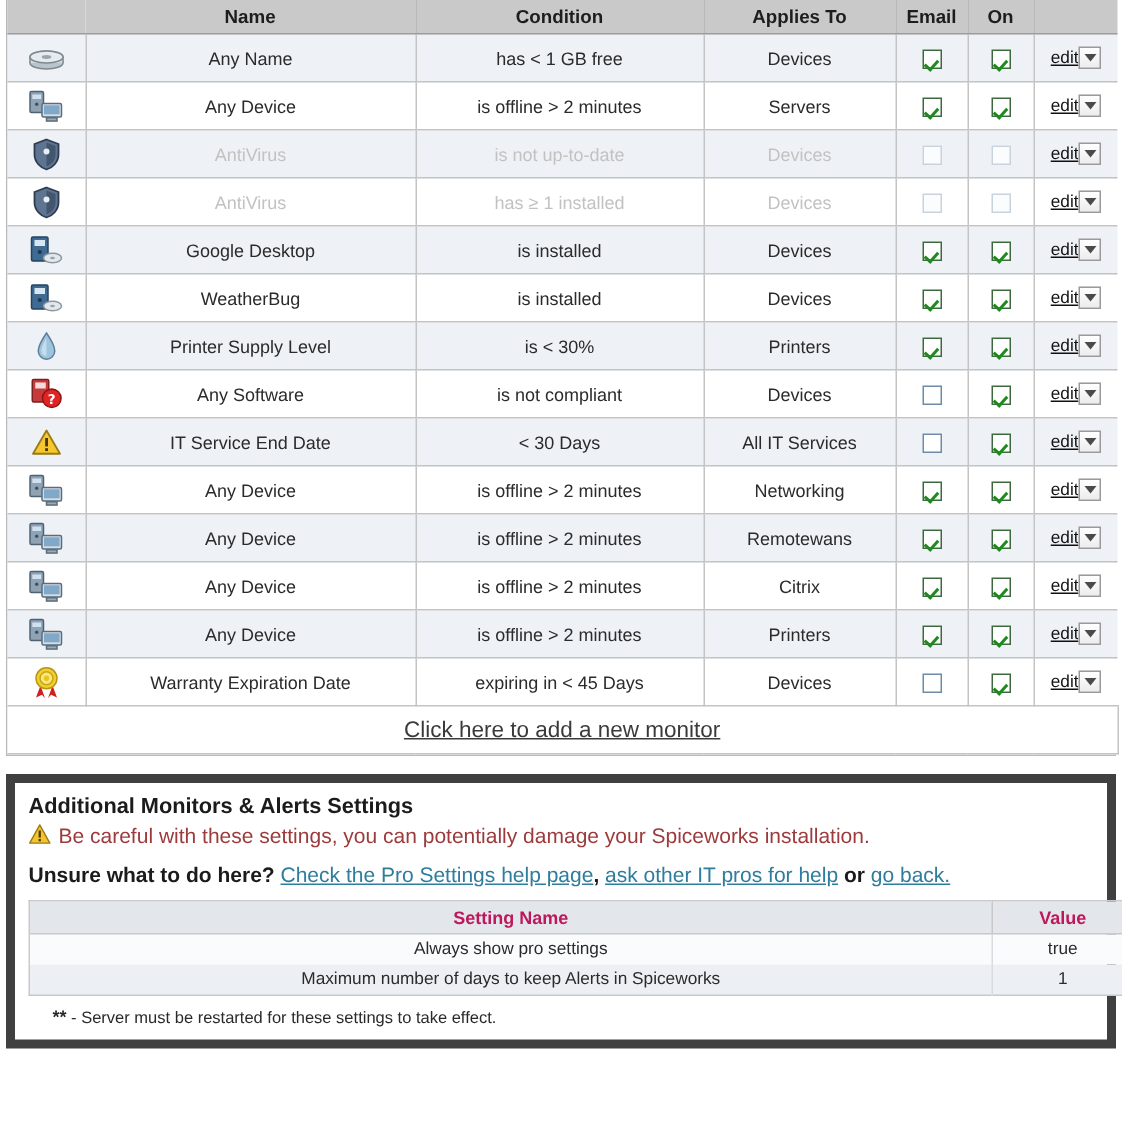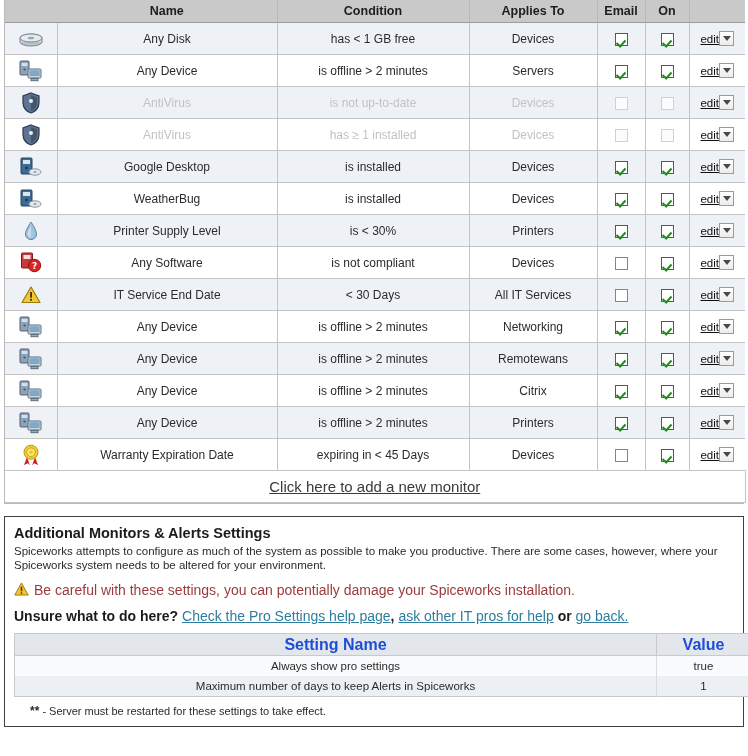--- a/index.html
+++ b/index.html
@@ -100,21 +100,21 @@
     color:#3a3a3a;text-decoration:underline;font-size:15px;cursor:pointer;
   }
 
   
   .ico{display:inline-block;vertical-align:middle;}
   svg{display:block;}
 
   
   .settings-panel{
     margin:12px 4px 0 4px;width:740px;box-sizing:border-box;
-    border:1px solid #404040;background:#ffffff;
+    border:6px solid #404040;background:#ffffff;
     padding:8px 9px 6px 9px;
   }
   .settings-title{
     font-size:14.5px;font-weight:bold;color:#1b1b1b;margin:0 0 3px 0;
   }
   .settings-desc{
     font-size:11.5px;color:#2a2a2a;line-height:14px;margin:0 0 10px 0;
   }
   .warn-line{
     font-size:14px;color:#9c3a3c;margin:0 0 10px 0;
@@ -126,21 +126,21 @@
   .unsure-line a{
     color:#2e7d9c;text-decoration:underline;font-weight:normal;cursor:pointer;
   }
   .unsure-line .orword{font-weight:bold;}
 
   table.settings{
     width:100%;border-collapse:collapse;table-layout:fixed;
     border:1px solid #c9c9c9;
   }
   table.settings th{
-    background:#e3e7ec;color:#1d4ed8;font-weight:bold;font-size:16px;
+    background:#e3e7ec;color:#be185d;font-weight:bold;font-size:12px;
     height:21px;border-right:1px solid #c9c9c9;border-bottom:1px solid #c9c9c9;
     text-align:center;padding:0;
   }
   table.settings th:last-child{border-right:none;}
   table.settings td{
     height:20px;text-align:center;font-size:11.5px;color:#2b2b2b;
     border-right:1px solid #d8dce1;padding:0;
   }
   table.settings td:last-child{border-right:none;}
   table.settings tr.s-alt td{background:#eceff3;}
@@ -181,21 +181,21 @@
         </tr>
       </thead>
       <tbody id="monitor-rows">
           <tr class="row-alt">
             <td class="c-icon"><span class="ico" style="display:inline-block"><svg width="26" height="18" viewBox="0 0 26 18">
                   <ellipse cx="13" cy="12" rx="11" ry="4" fill="#b9c3cb" stroke="#7d8890"></ellipse>
                   <path d="M2 12V8a11 4 0 0 1 22 0v4" fill="#d6dde2" stroke="#7d8890"></path>
                   <ellipse cx="13" cy="8" rx="11" ry="4" fill="#e6ebee" stroke="#7d8890"></ellipse>
                   <ellipse cx="13" cy="8" rx="3.2" ry="1.3" fill="#9aa6ae"></ellipse>
                 </svg></span></td>
-            <td class="c-name">Any Disk</td>
+            <td class="c-name">Any Name</td>
             <td class="c-cond">has &lt; 1 GB free</td>
             <td class="c-applies">Devices</td>
             <td class="c-email"><span class="cb checked"></span></td>
             <td class="c-on"><span class="cb checked"></span></td>
             <td class="c-act">
               <span class="act-cell">
                 <a class="editlink">edit</a>
                 <span class="ddbtn">
                   <i></i>
                 </span>
@@ -489,21 +489,20 @@
           <td colspan="7">
             <a class="addlink">Click here to add a new monitor</a>
           </td>
         </tr>
       </tbody>
     </table>
   </div>
 
   <div class="settings-panel">
     <div class="settings-title">Additional Monitors &amp; Alerts Settings</div>
-    <div class="settings-desc">Spiceworks attempts to configure as much of the system as possible to make you productive. There are some cases, however, where your Spiceworks system needs to be altered for your environment.</div>
 
     <div class="warn-line">
       <span class="ico">
         <svg width="15" height="14" viewBox="0 0 16 15">
           <polygon points="8,1 15.2,14 0.8,14" fill="#f4c430" stroke="#9a7b10" stroke-width="1" stroke-linejoin="round"></polygon>
           <rect x="7.2" y="5" width="1.6" height="5" fill="#4a3a05"></rect>
           <rect x="7.2" y="11" width="1.6" height="1.7" fill="#4a3a05"></rect>
         </svg>
       </span>
       <span>Be careful with these settings, you can potentially damage your Spiceworks installation.</span>

